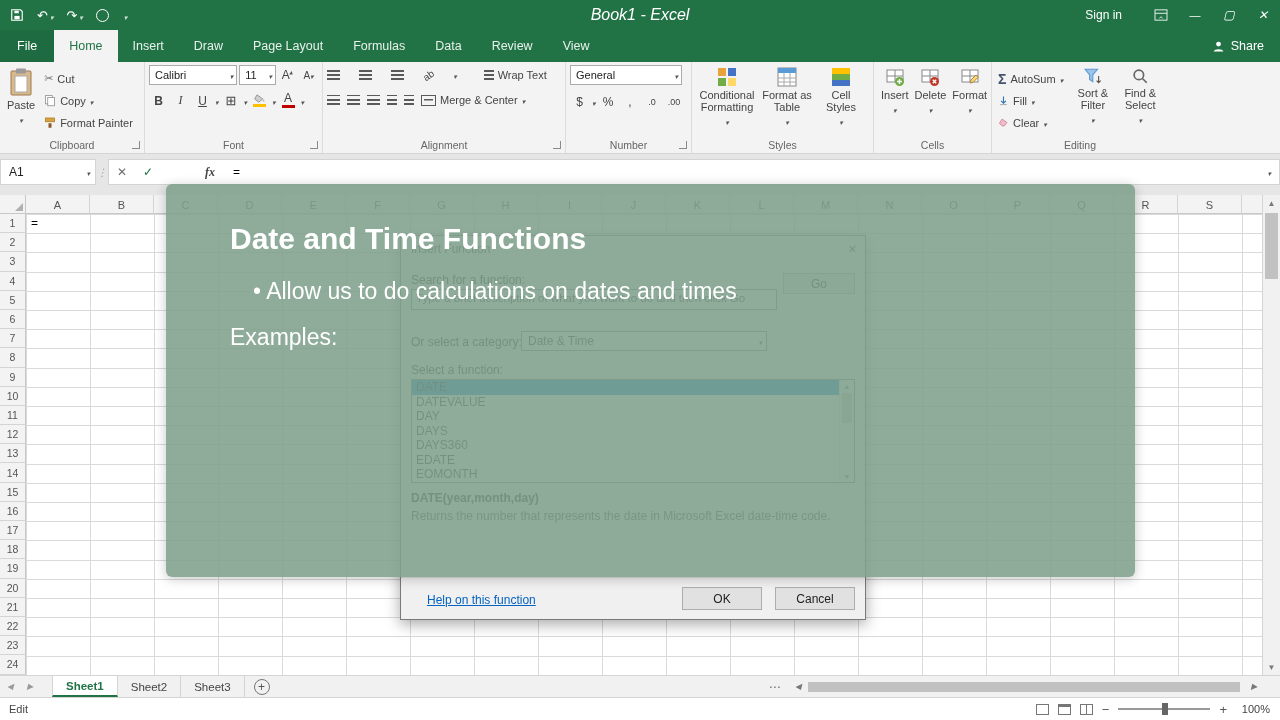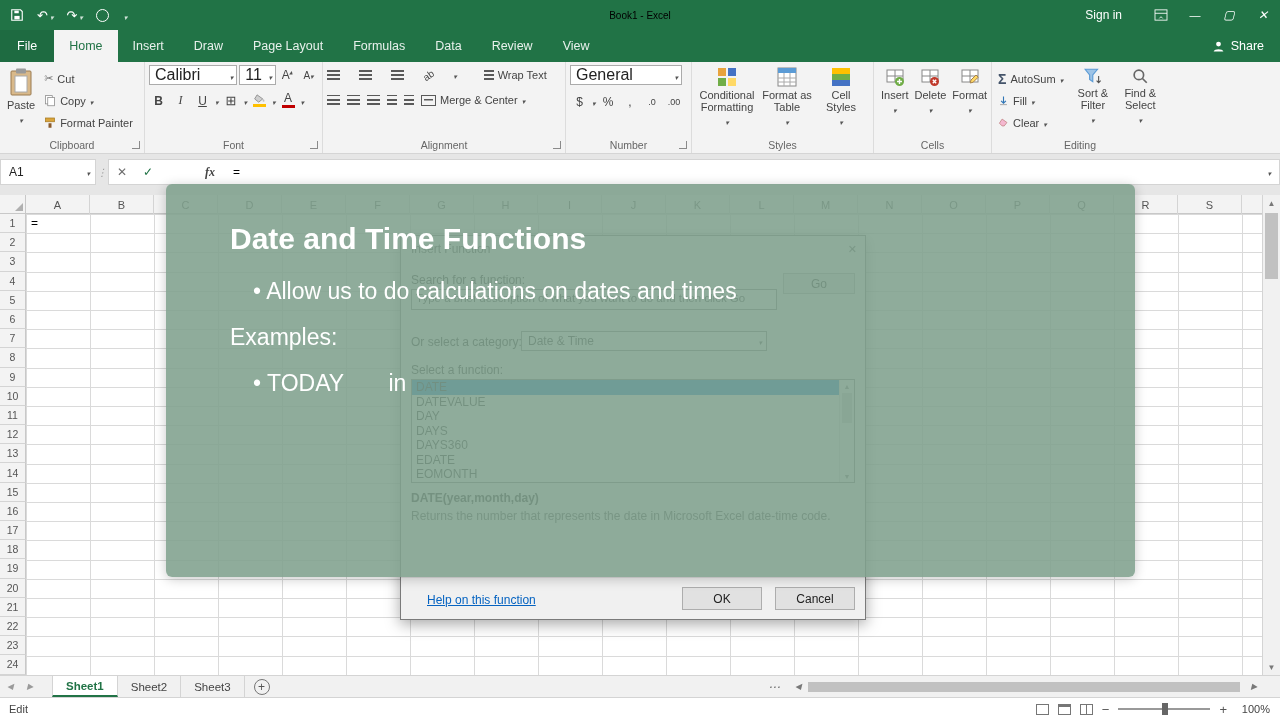--- a/index.html
+++ b/index.html
@@ -8,21 +8,21 @@
   .app { position:relative; width:1280px; height:720px; overflow:hidden; background:#e6e6e6; }
 
   
   .titlebar { position:absolute; top:0; left:0; width:1280px; height:30px; background:#217346; color:#fff;
               display:flex; align-items:center; font-size:12px; }
   .qat { display:flex; align-items:center; gap:13px; padding-left:10px; }
   .qat .qi { display:flex; align-items:center; color:#fff; font-size:13px; cursor:default; }
   .qi svg { display:block; }
   .cdn-w::before { content:"▾"; font-size:7px; color:#cfe3d8; margin-left:2px; }
   .circle-ic { width:13px; height:13px; border:1.4px solid #fff; border-radius:50%; display:inline-block; }
-  .tb-title { position:absolute; left:50%; transform:translateX(-50%); font-size:10px; color:#000000; white-space:nowrap; }
+  .tb-title { position:absolute; left:50%; transform:translateX(-50%); font-size:16px; color:#ffffff; white-space:nowrap;font-style:italic; }
   .tb-right { margin-left:auto; display:flex; align-items:center; height:100%; }
   .signin { padding:0 22px; font-size:12px; }
   .winbtn { width:34px; height:100%; display:flex; align-items:center; justify-content:center; font-size:12px; color:#fff; }
   .ic-min::before { content:"—"; font-size:11px; }
   .ic-max::before { content:"▢"; font-size:12px; }
   .ic-close::before { content:"✕"; font-size:12px; }
 
   
   .tabrow { position:absolute; top:30px; left:0; width:1280px; height:32px; background:#217346; display:flex; align-items:stretch; font-size:12.5px; color:#e8f1ec; }
   .rtab { display:flex; align-items:center; padding:0 15px; white-space:nowrap; }
@@ -34,21 +34,21 @@
   
   .ribbon { position:absolute; top:62px; left:0; width:1280px; height:92px; background:#f3f3f3; border-bottom:1px solid #d5d5d5; display:flex; font-size:11px; color:#444; }
   .group { position:relative; height:100%; border-right:1px solid #dcdcdc; padding:3px 4px 16px 4px; flex:0 0 auto; }
   .glabel { position:absolute; bottom:2px; left:0; right:0; text-align:center; font-size:10.5px; color:#666; }
   .launcher { position:absolute; right:4px; bottom:4px; width:8px; height:8px; border-right:1.5px solid #8a8a8a; border-bottom:1.5px solid #8a8a8a; }
   .gbody { display:flex; height:100%; }
   .cdn::before { content:"▾"; font-size:7px; color:#555; }
   .bigbtn { display:flex; flex-direction:column; align-items:center; justify-content:flex-start; gap:2px; text-align:center; line-height:12px; padding:2px 3px; }
   .smallcol { display:flex; flex-direction:column; justify-content:flex-start; gap:3px; padding:4px 0 0 6px; }
   .smallbtn { display:flex; align-items:center; gap:4px; height:19px; white-space:nowrap; }
-  .combo { display:flex; align-items:center; justify-content:space-between; background:#fff; border:1px solid #ababab; height:20px; padding:0 3px 0 5px; font-size:16px; color:#222;text-align:right; }
+  .combo { display:flex; align-items:center; justify-content:space-between; background:#fff; border:1px solid #ababab; height:20px; padding:0 3px 0 5px; font-size:11px; color:#222;text-align:right; }
   .fbtn { min-width:19px; height:19px; display:flex; align-items:center; justify-content:center; font-size:12px; color:#444; }
   .bars { width:13px; height:10px; background:repeating-linear-gradient(to bottom,#595959 0 1.5px,transparent 1.5px 4.2px); display:inline-block; }
   .mrg { width:15px; height:11px; border:1px solid #595959; background:linear-gradient(#595959 0 0) center/9px 1.5px no-repeat; display:inline-block; }
   .orient { font-size:10px; transform:rotate(-35deg); color:#444; }
   .orient::before { content:"ab"; }
   .cbar { display:block; width:13px; height:3px; margin-top:1px; }
   .colA { display:flex; flex-direction:column; align-items:center; line-height:11px; font-size:12px; }
   .two { width:62px; }
   .sigma { font-size:14px; font-weight:bold; color:#44546a; }
 
@@ -563,21 +563,20 @@
       <a class="dhelp">Help on this function</a>
       <div class="dbtn d-ok">OK</div>
       <div class="dbtn d-cancel">Cancel</div>
     </div>
   </div>
 
   <div class="overlay">
     <div class="ov-title">Date and Time Functions</div>
     <div class="ov-line ov-b1">• Allow us to do calculations on dates and times</div>
     <div class="ov-line ov-ex">Examples:</div>
-    <div class="ov-line ov-b2">• TODAY       in</div>
   </div>
 
   <div class="sheetbar">
     <span class="snav">
         <i class="ic-lt"></i>
       </span>
     <span class="snav">
         <i class="ic-rt"></i>
       </span>
     <div class="stab first active">Sheet1</div>

